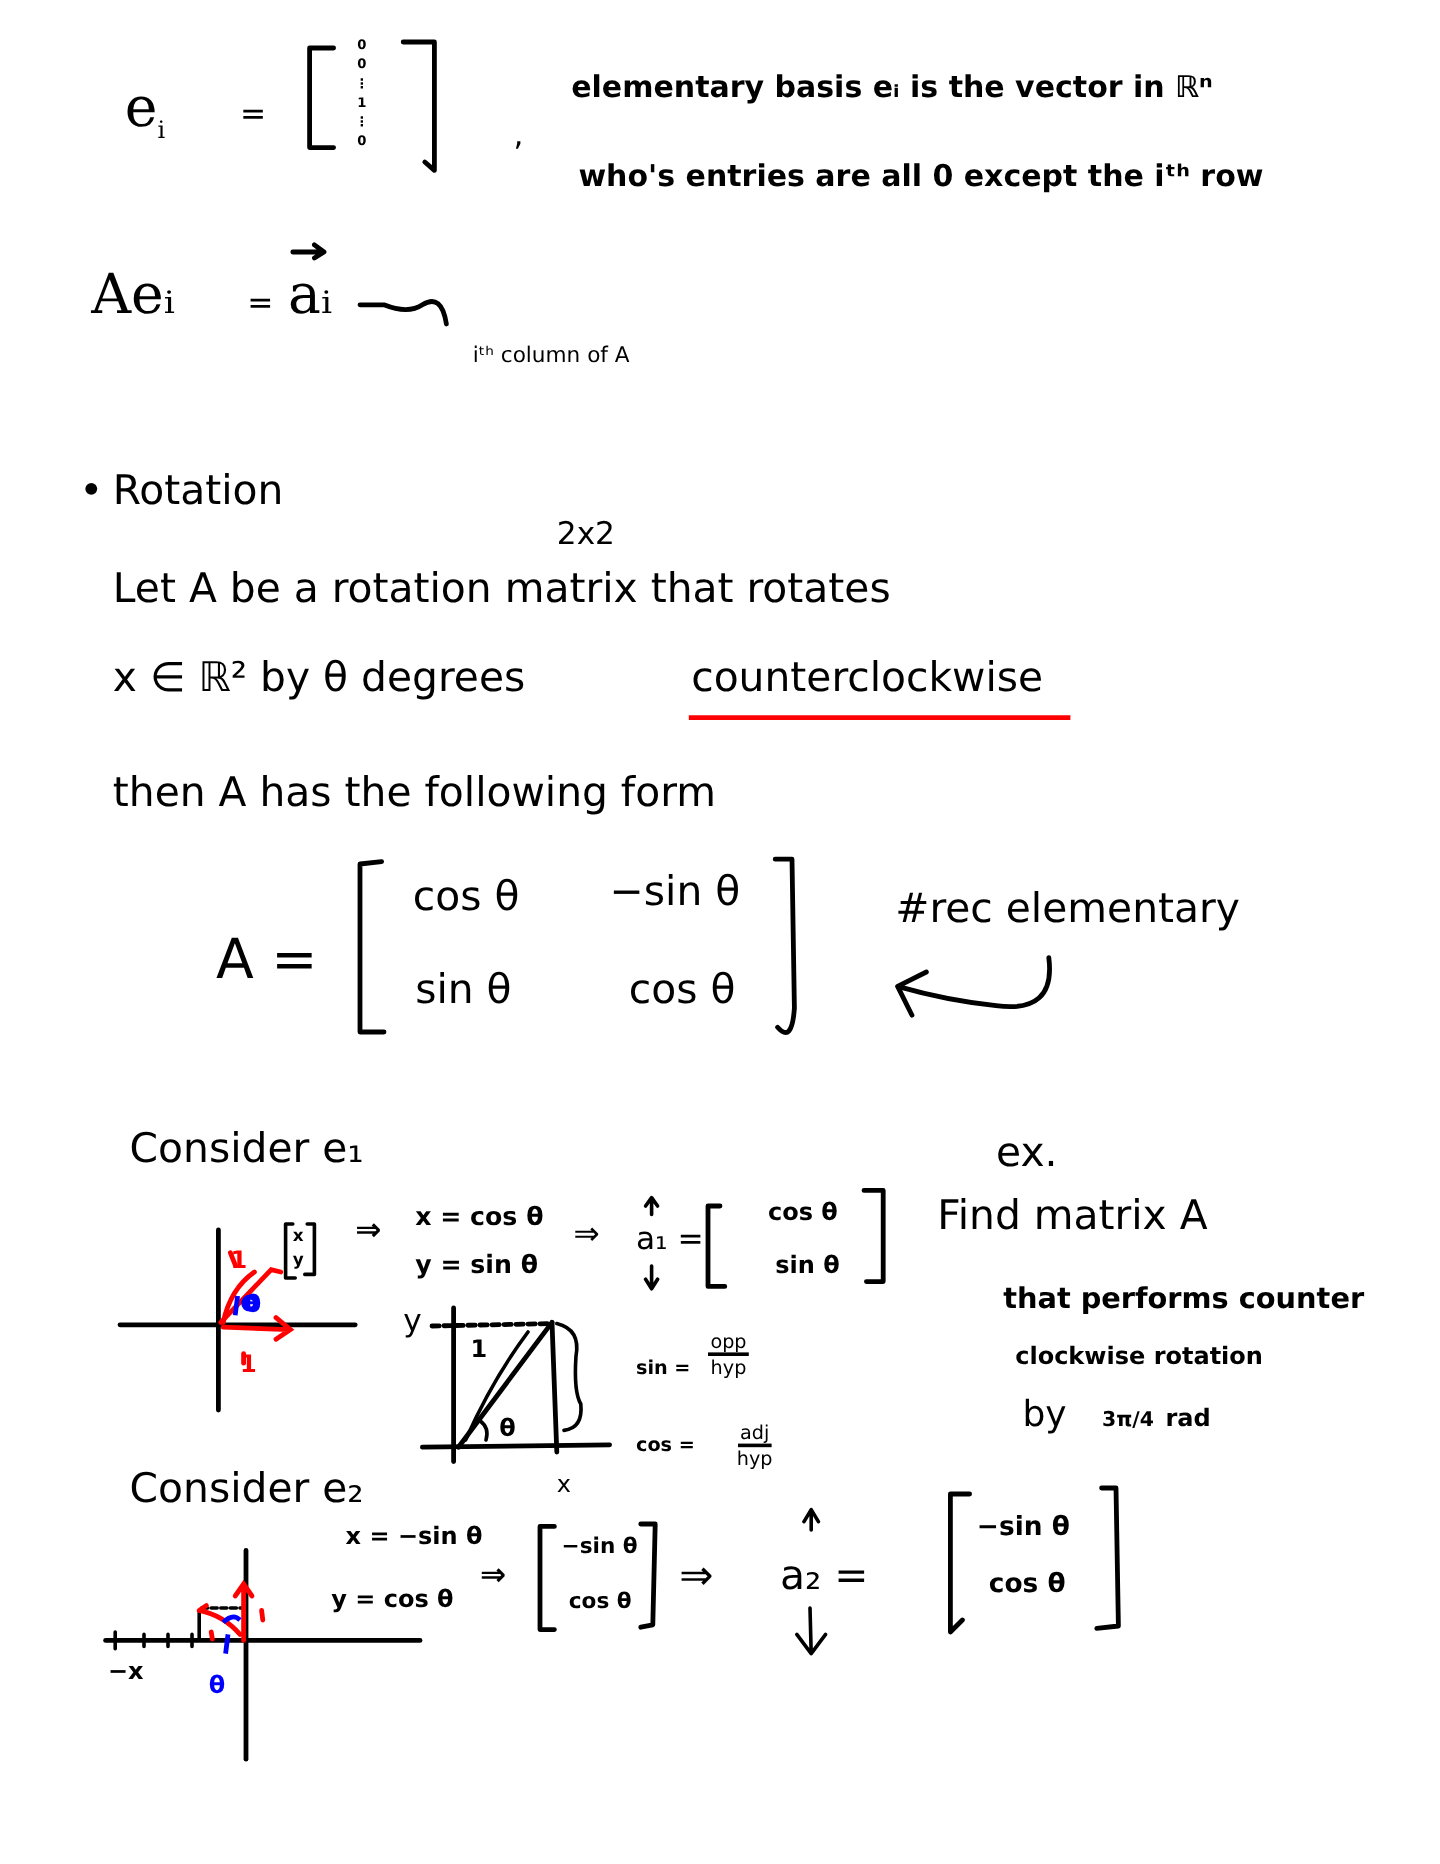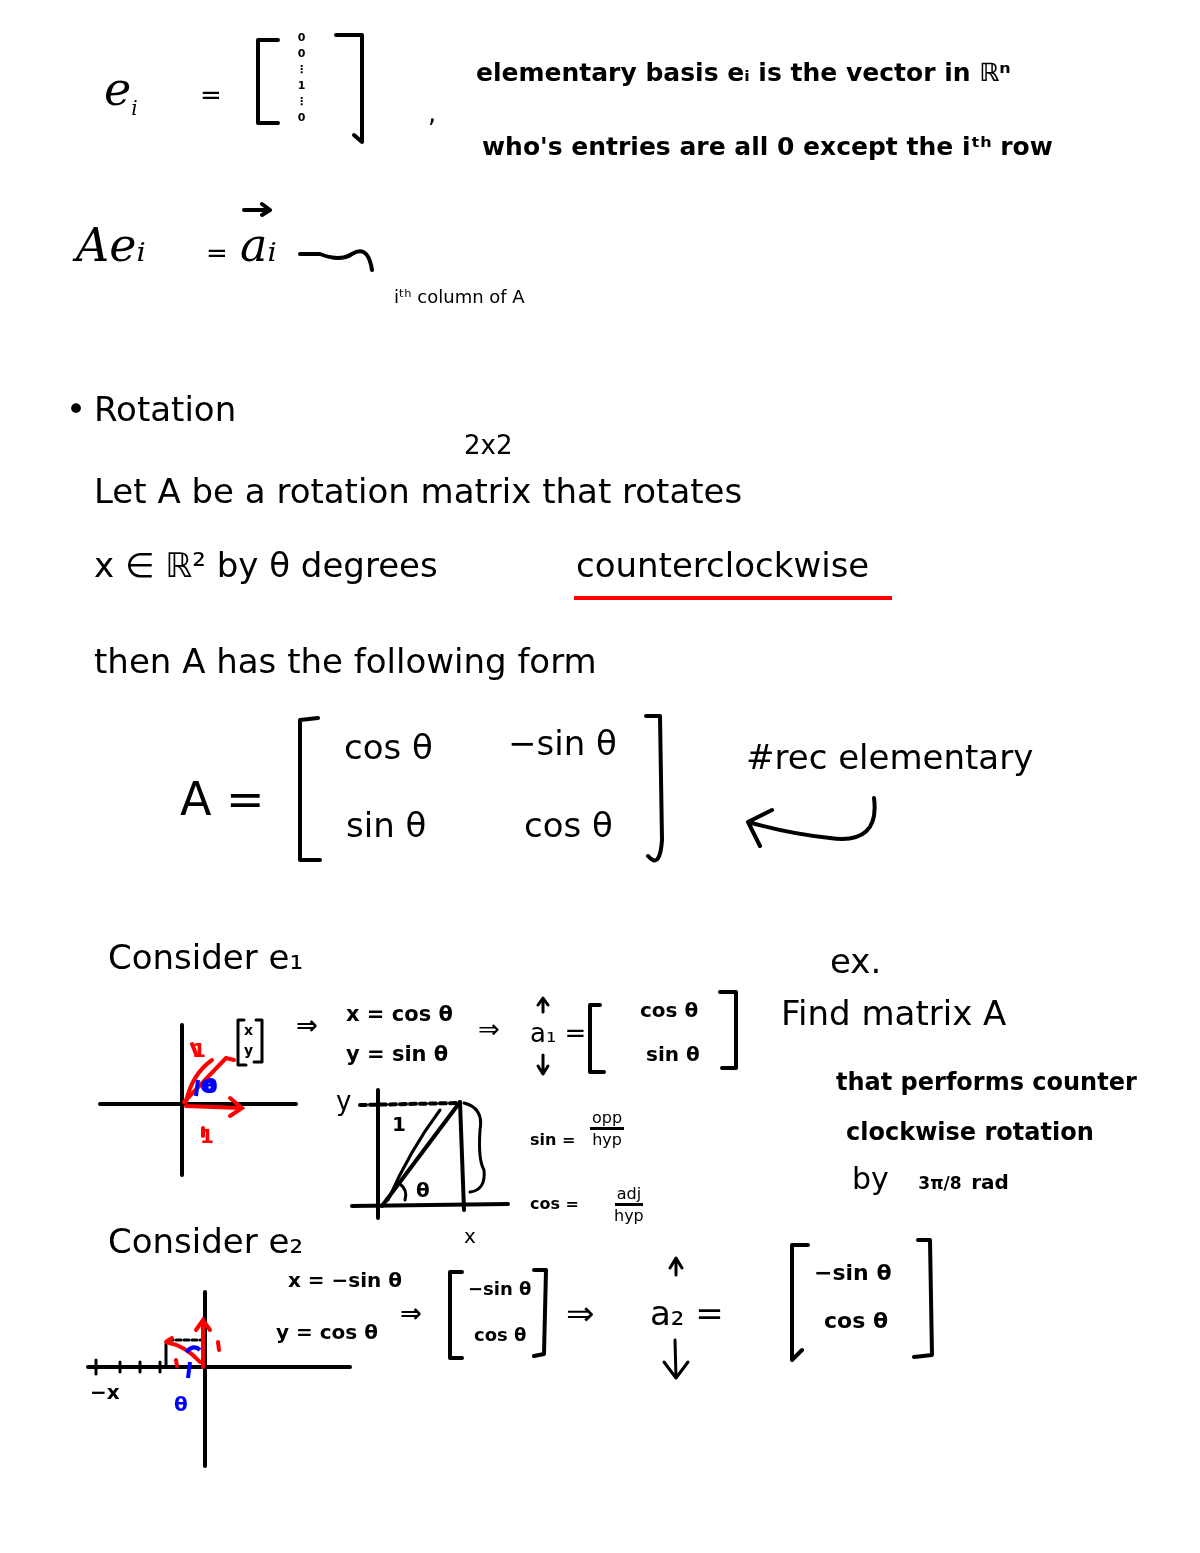--- a/index.html
+++ b/index.html
@@ -1,19 +1,19 @@
 <!DOCTYPE html>
 <html><head>
 <meta charset="utf-8">
 <style>
   html, body { margin:0; padding:0; background:#ffffff; }
   body { width:1200px; height:1553px; position:relative; overflow:hidden;
          font-family:"DejaVu Sans", sans-serif; color:#000; }
   .t { position:absolute; white-space:nowrap; line-height:1; }
-  .serif { font-family:"DejaVu Serif", serif; font-style:italic; }
+  .serif { font-family:"DejaVu Serif", serif; }
   .big { font-size:46px; }
   .mid { font-size:34px; }
   .sm  { font-size:26px; }
   .xs  { font-size:20px; }
   .bold { font-weight:bold; }
   .red { color:#ff0000; }
   .blue { color:#0000ff; }
   svg.abs { position:absolute; left:0; top:0; }
   .vec-col { position:absolute; display:flex; flex-direction:column; align-items:center; }
   .frac { position:absolute; display:flex; flex-direction:column; align-items:center; font-size:16px; font-weight:normal; }
@@ -166,24 +166,24 @@
 </div>
 <div class="t bold" style="left:530px;top:1196px;font-size:16px;">cos =</div>
 <div class="frac" style="left:614px;top:1184px;">
   <span class="num">adj</span>
   <span>hyp</span>
 </div>
 
 <div class="t mid" style="left:830px;top:944px;">ex.</div>
 <div class="t mid" style="left:781px;top:996px;">Find matrix A</div>
 <div class="t bold" style="left:836px;top:1070px;font-size:24px;">that performs counter</div>
-<div class="t bold" style="left:846px;top:1120px;font-size:24px;">clockwise rotation</div>
+<div class="t bold" style="left:846px;top:1120px;font-size:20px;">clockwise rotation</div>
 <div class="t" style="left:852px;top:1164px;font-size:30px;">
   <span>by</span>
-  <span style="font-size:17px;font-weight:bold;margin-left:20px;">3π/8</span>
+  <span style="font-size:17px;font-weight:bold;margin-left:20px;">3π/4</span>
   <span style="font-size:20px;font-weight:bold;">rad</span>
 </div>
 
 <div class="t mid" style="left:108px;top:1224px;">Consider e₂</div>
 <div class="t xs bold" style="left:90px;top:1382px;">−x</div>
 <div class="t xs blue bold" style="left:174px;top:1394px;">θ</div>
 <div class="t bold" style="left:288px;top:1270px;font-size:20px;">x = −sin θ</div>
 <div class="t bold" style="left:276px;top:1322px;font-size:20px;">y = cos θ</div>
 <div class="t sm bold" style="left:400px;top:1300px;">⇒</div>
 <div class="t bold" style="left:468px;top:1280px;font-size:18px;">−sin θ</div>

